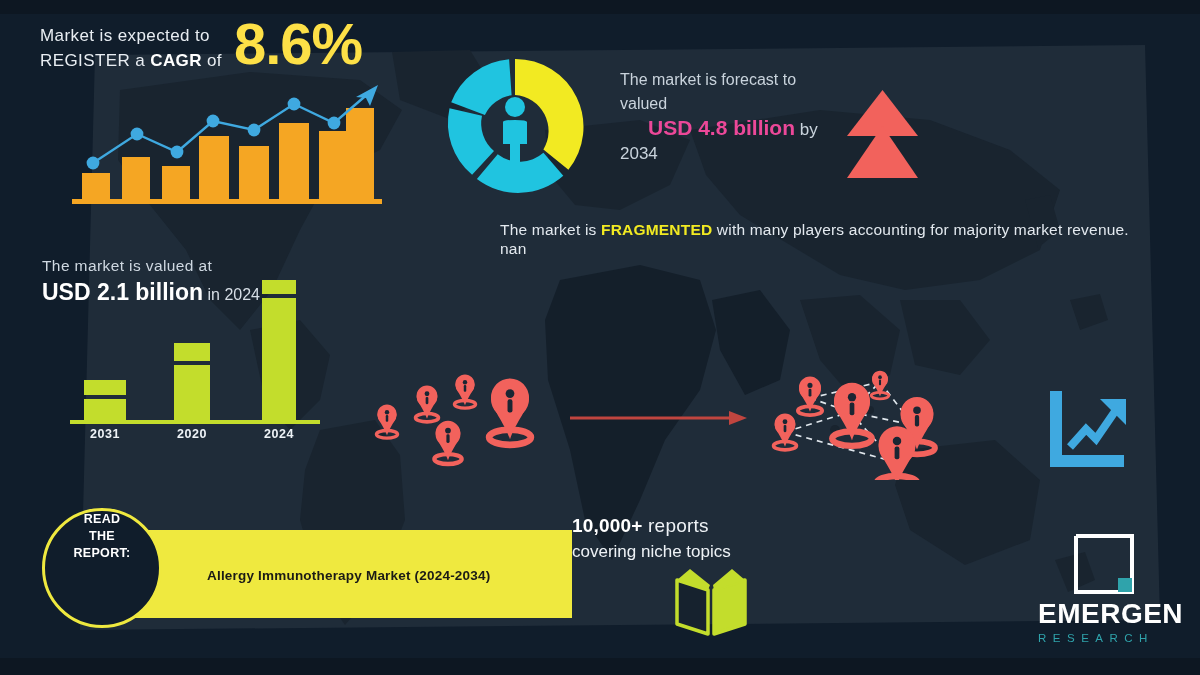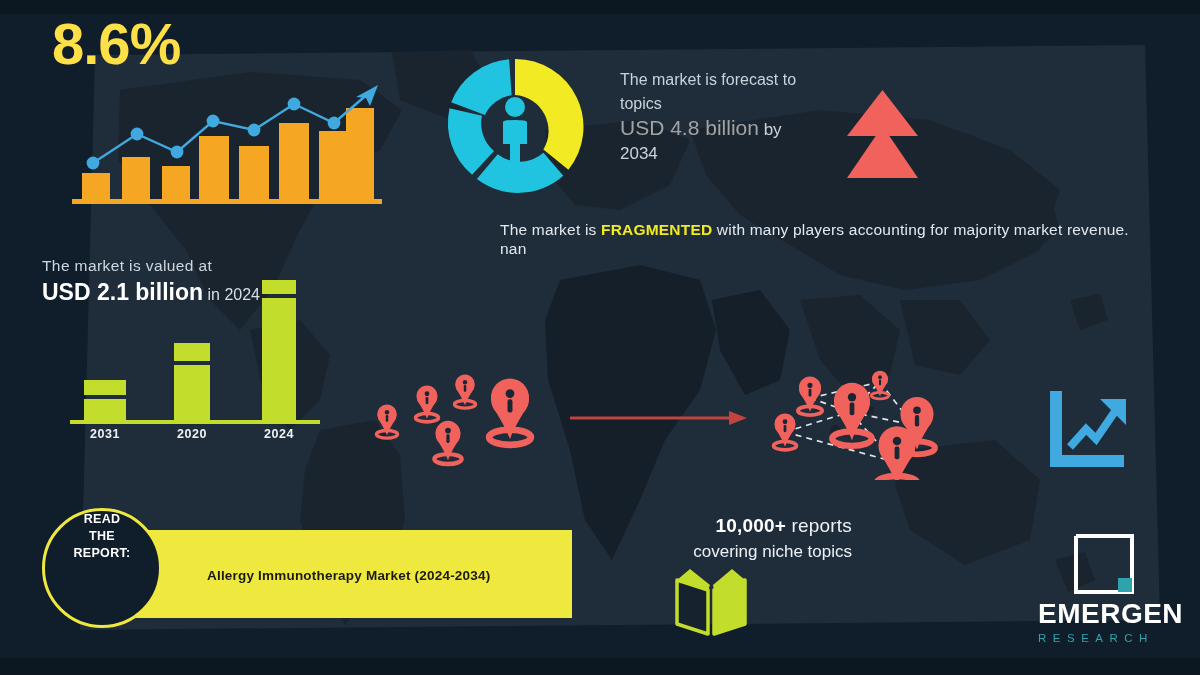--- a/index.html
+++ b/index.html
@@ -22,21 +22,21 @@
 
   
   #orangechart{left:60px;top:80px;}
 
   
   #donut{left:440px;top:52px;}
 
   
   #forecast{left:620px;top:68px;width:260px;color:#c9d3dc;
     font-size:16px;line-height:24px;}
-  #forecast .big{color:#a3a3a3;font-size:21px;font-weight:normal;}
+  #forecast .big{color:#ec4899;font-size:21px;font-weight:bold;margin-left:28px;}
   #forecast .lite{color:#c9d3dc;font-size:17px;font-weight:normal;}
 
   
   #chevrons{left:845px;top:88px;}
 
   
   #fragmented{left:500px;top:220px;width:640px;color:#e3e9ef;
     font-size:15.5px;line-height:19px;letter-spacing:.2px;}
   #fragmented .hl{color:#f2ea22;font-weight:bold;}
 
@@ -62,21 +62,21 @@
   #rr-bar{position:absolute;left:58px;top:22px;width:472px;height:88px;background:#efe93f;}
   #rr-circle{position:absolute;left:0px;top:0px;width:120px;height:120px;border-radius:50%;
     background:#101d2b;border:3px solid #efe93f;display:flex;align-items:flex-start;
     justify-content:center;}
   #rr-circle span{color:#ffffff;font-size:12.5px;font-weight:bold;line-height:17px;
     text-align:center;letter-spacing:.3px;}
   #rr-title{position:absolute;left:165px;top:60px;color:#1b1b16;font-size:13.5px;
     font-weight:bold;letter-spacing:.2px;}
 
   
-  #reports{left:592px;top:512px;width:260px;text-align:right;}
+  #reports{left:572px;top:512px;width:260px;}
   #reports .r1{color:#ffffff;font-size:19px;font-weight:bold;line-height:27px;letter-spacing:.2px;}
   #reports .r1 .thin{font-weight:normal;color:#eef2f6;}
   #reports .r2{color:#eef2f6;font-size:17px;line-height:26px;}
   #bookicon{left:672px;top:566px;}
 
   
   #logo{left:1038px;top:534px;width:140px;}
   #logo-word{color:#ffffff;font-size:28px;font-weight:bold;letter-spacing:.5px;
     line-height:32px;margin-top:2px;}
   #logo-sub{color:#2fa3ab;font-size:11.5px;letter-spacing:6.5px;line-height:16px;}
@@ -123,21 +123,24 @@
       <circle cx="470" cy="600" r="4" fill="#19242f"></circle>
       <circle cx="835" cy="430" r="5" fill="#19242f"></circle>
       <circle cx="870" cy="410" r="4" fill="#19242f"></circle>
 
       <rect x="0" y="0" width="1200" height="14" fill="#0d1722"></rect>
       <rect x="0" y="658" width="1200" height="17" fill="#0d1722"></rect>
     </g>
   </svg>
 
   <div id="cagr-block" class="layer">
-    <div id="cagr-value">8.6%</div>
+    <div id="cagr-lines">
+      <div>Market is expected to</div>
+      <div><span>REGISTER a </span><b>CAGR</b><span> of</span></div>
+    </div><div id="cagr-value">8.6%</div>
   </div>
 
   <svg id="orangechart" class="layer" width="330" height="126" viewBox="0 0 330 126">
     <g>
       <rect x="22" y="93" width="28" height="26" fill="#f5a623"></rect>
       <rect x="62" y="77" width="28" height="42" fill="#f5a623"></rect>
       <rect x="102" y="86" width="28" height="33" fill="#f5a623"></rect>
       <rect x="139" y="56" width="30" height="63" fill="#f5a623"></rect>
       <rect x="179" y="66" width="30" height="53" fill="#f5a623"></rect>
       <rect x="219" y="43" width="30" height="76" fill="#f5a623"></rect>
@@ -170,21 +173,21 @@
       <path fill="#20c4e0" d="M11.2,50.2 A68,68 0 0 1 69.1,7.3 L71.6,43.2 A36,36 0 0 0 44.9,62.9 Z"></path>
     </g>
     <g fill="#20c4e0">
       <circle cx="75" cy="55" r="10"></circle>
       <path d="M63,70 q0,-2 12,-2 q12,0 12,2 l0,22 l-7,0 l0,22 l-10,0 l0,-22 l-7,0 Z"></path>
     </g>
   </svg>
 
   <div id="forecast" class="layer">
     <div>The market is forecast to</div>
-    <div>topics</div>
+    <div>valued</div>
     <div><span class="big">USD 4.8 billion</span><span class="lite"> by</span></div>
     <div class="lite">2034</div>
   </div>
 
   <svg id="chevrons" class="layer" width="75" height="92" viewBox="0 0 75 92">
     <path fill="#f2625c" d="M37.5,2 L73,48 L2,48 Z"></path>
     <path fill="#f2625c" d="M37.5,38 L73,90 L2,90 Z"></path>
   </svg>
 
   <div id="fragmented" class="layer">

